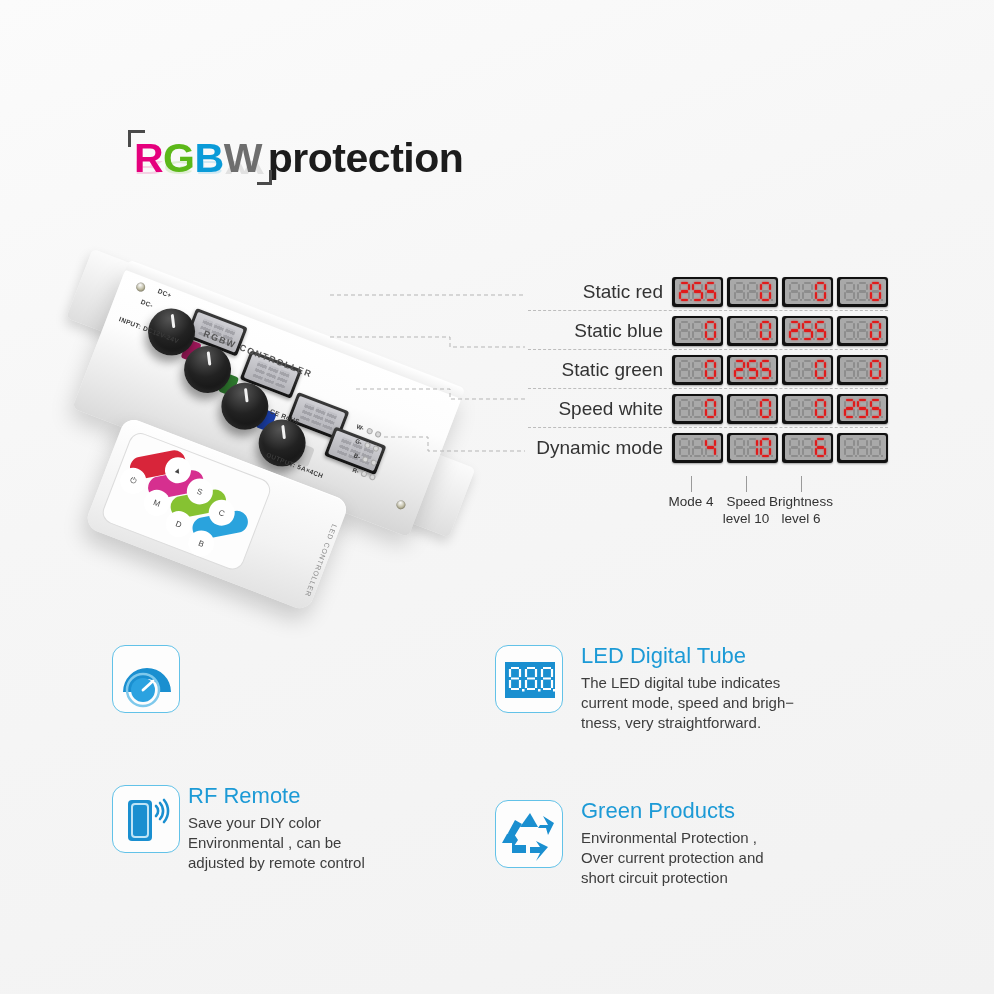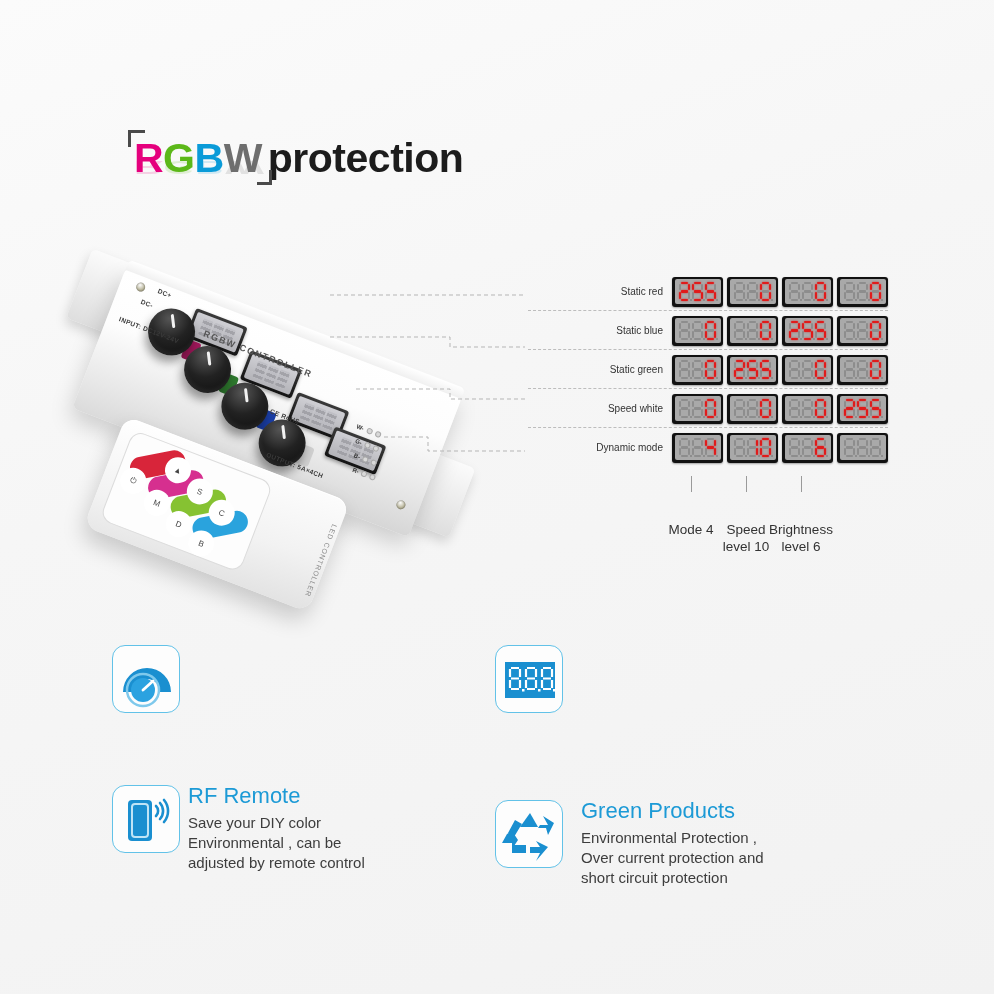--- a/index.html
+++ b/index.html
@@ -114,21 +114,21 @@
   }
   .pill { position:absolute; border-radius:30px; }
   .btn-c { position:absolute; width:26px; height:26px; border-radius:50%; background:#fff;
     display:flex; align-items:center; justify-content:center; font-size:8px; color:#444; }
   .remote-brand { position:absolute; right:10px; bottom:14px; font-size:7px; color:#8a8a8a;
     letter-spacing:1px; transform: rotate(90deg); transform-origin: right bottom; white-space:nowrap; }
 
   
   .callouts { position:absolute; left:528px; top:272px; width:360px; }
   .co-row { position:relative; height:39px; display:flex; align-items:center; justify-content:flex-end; }
-  .co-label { font-size:10px; color:#333; white-space:nowrap; padding-right:9px; }
+  .co-label { font-size:19px; color:#333; white-space:nowrap; padding-right:9px; }
   .co-displays { display:flex; gap:4px; }
   .dashline { position:absolute; left:-0px; right:0; bottom:0; border-bottom:1px dashed #bdbdbd; }
 
   .disp { width:51px; height:30px; background:#111; border-radius:3px; padding:2.5px;
           box-shadow: 0 1px 2px rgba(0,0,0,.35); }
   .disp-in { width:100%; height:100%; background:#a9a9a9; border-radius:2px;
              display:flex; align-items:center; justify-content:center; gap:1px; }
   .dig { position:relative; width:12px; height:19px; }
   .dig i { position:absolute; background:#8d8d8d; display:block; border-radius:1px; }
   .dig i.on { background:#e01b1b; box-shadow:0 0 2px rgba(224,27,27,.8); }
@@ -139,21 +139,21 @@
   .sE { left:0.6px; top:10.3px; width:2.2px; height:6.6px; }
   .sF { left:0.6px; top:1.6px; width:2.2px; height:6.6px; }
   .sG { left:2.5px; top:8.4px; width:7px; height:2.2px; }
   .dp { position:absolute; right:-1.5px; bottom:0; width:2px; height:2px; background:#8d8d8d; }
 
   
   .conn { position:absolute; }
 
   .ticks { position:absolute; left:528px; top:476px; width:360px; }
   .tick { position:absolute; border-left:1px solid #9a9a9a; height:16px; top:0; }
-  .cap { position:absolute; top:18px; font-size:13.5px; color:#333; text-align:center; line-height:1.25;margin-top:28px; }
+  .cap { position:absolute; top:18px; font-size:13.5px; color:#333; text-align:center; line-height:1.25; }
 
   
   .features { position:absolute; left:112px; top:645px; width:780px; }
   .feat { position:absolute; display:flex; gap:18px; }
   .feat-icon {
     flex: 0 0 auto; width:68px; height:68px; border:1.6px solid #62c2e8; border-radius:13px;
     background:#fdfdfd; position:relative; overflow:hidden;
   }
   .feat-title { font-size:22px; color:#1c9ad6; margin-bottom:6px; line-height:1; }
   .feat-desc { font-size:15px; color:#3d3d3d; line-height:1.32; white-space:pre-line; }
@@ -1043,20 +1043,26 @@
                 <path d="M1 12 v8"></path>
                 <path d="M1 1 v8"></path>
                 <path d="M2 10.5 h8"></path>
             </g>
           </g>
           <rect x="26" y="43" width="2.5" height="2.5" fill="#fff"></rect>
           <rect x="42" y="43" width="2.5" height="2.5" fill="#fff"></rect>
           <rect x="57" y="43" width="2" height="2.5" fill="#fff"></rect>
         </svg>
       </div>
+      <div>
+        <div class="feat-title">LED Digital Tube</div>
+        <div class="feat-desc">The LED digital tube indicates
+current mode, speed and brigh−
+tness, very straightforward.</div>
+      </div>
     </div>
 
     <div class="feat" style="left:0px; top:140px; width:385px;gap:8px;">
       <div class="feat-icon">
         <svg viewBox="0 0 68 68" width="68" height="68">
           <rect x="15" y="14" width="24" height="41" rx="4" fill="#1a8fd0"></rect>
           <rect x="19" y="18" width="16" height="33" rx="3" fill="none" stroke="#bfe4f6" stroke-width="2"></rect>
           <g fill="none" stroke="#1a8fd0" stroke-width="2.6" stroke-linecap="round">
             <path d="M43 30 A7 7 0 0 0 43 20"></path>
             <path d="M47 33 A12 12 0 0 0 47 17"></path>

